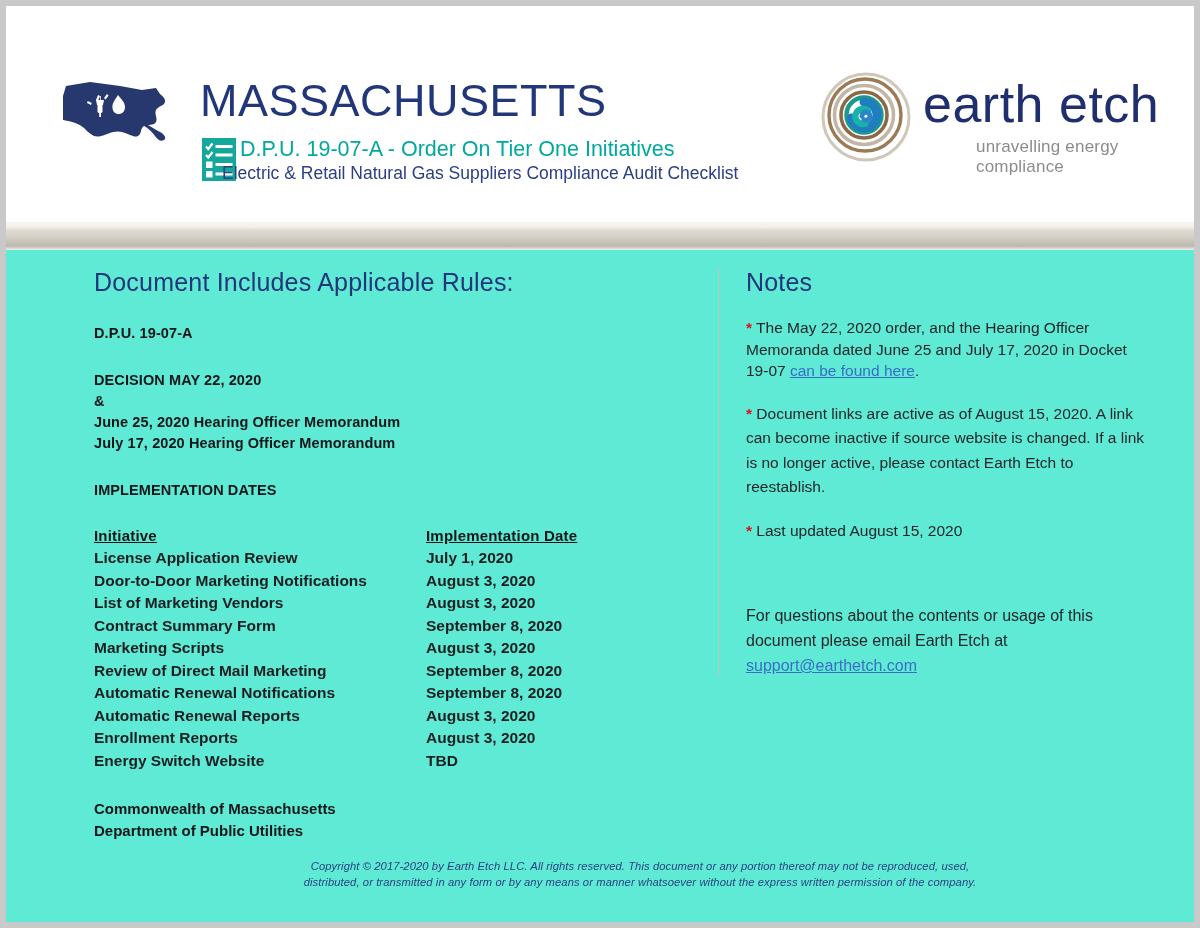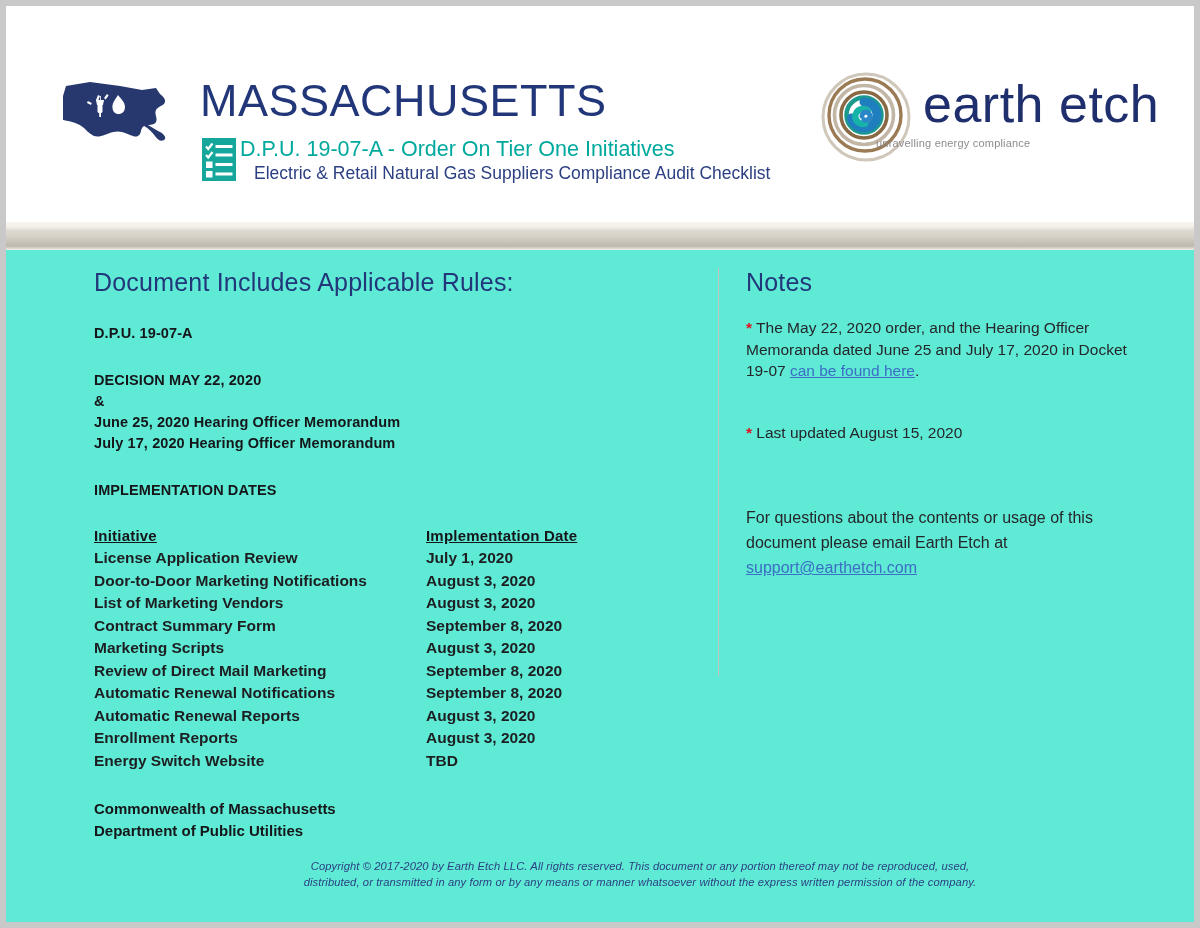--- a/index.html
+++ b/index.html
@@ -65,21 +65,21 @@
     position: absolute;
     left: 234px;
     top: 131px;
     font-size: 21.5px;
     color: #00a99d;
     font-weight: 400;
     white-space: nowrap;
   }
   .dpu-sub {
     position: absolute;
-    left: 248px;
+    left: 216px;
     top: 157px;
     font-size: 17.5px;
     color: #2b3f82;
     font-weight: 400;
     white-space: nowrap;
   }
 
   
   .ee-logo {
     position: absolute;
@@ -91,23 +91,23 @@
     left: 917px;
     top: 72px;
     font-size: 52px;
     color: #1f2f6e;
     font-weight: 400;
     letter-spacing: 0.5px;
     line-height: 1;
   }
   .ee-tag {
     position: absolute;
-    left: 870px;
+    left: 970px;
     top: 131px;
-    font-size: 11px;
+    font-size: 17px;
     color: #8c8c8c;
     font-weight: 400;
     letter-spacing: 0.2px;
   }
 
   
   .divider-v {
     position: absolute;
     left: 712px;
     top: 262px;
@@ -356,20 +356,24 @@
 
     <div class="gap-20"></div>
 
     <p class="note">
       <span class="star">*</span>
       <span>The May 22, 2020 order, and the Hearing Officer Memoranda dated June 25 and July 17, 2020 in Docket 19-07 </span><a class="lnk" href="#">can be found here</a><span>.</span>
     </p>
 
     <div class="gap-20"></div>
 
+    <p class="note note-wide">
+      <span class="star">*</span>
+      <span>Document links are active as of August 15, 2020. A link can become inactive if source website is changed.  If a link is no longer active, please contact Earth Etch to reestablish.</span>
+    </p>
 
     <div class="gap-20"></div>
 
     <p class="note">
       <span class="star">*</span>
       <span>Last updated August 15, 2020</span>
     </p>
 
     <div style="height:62px"></div>
 

